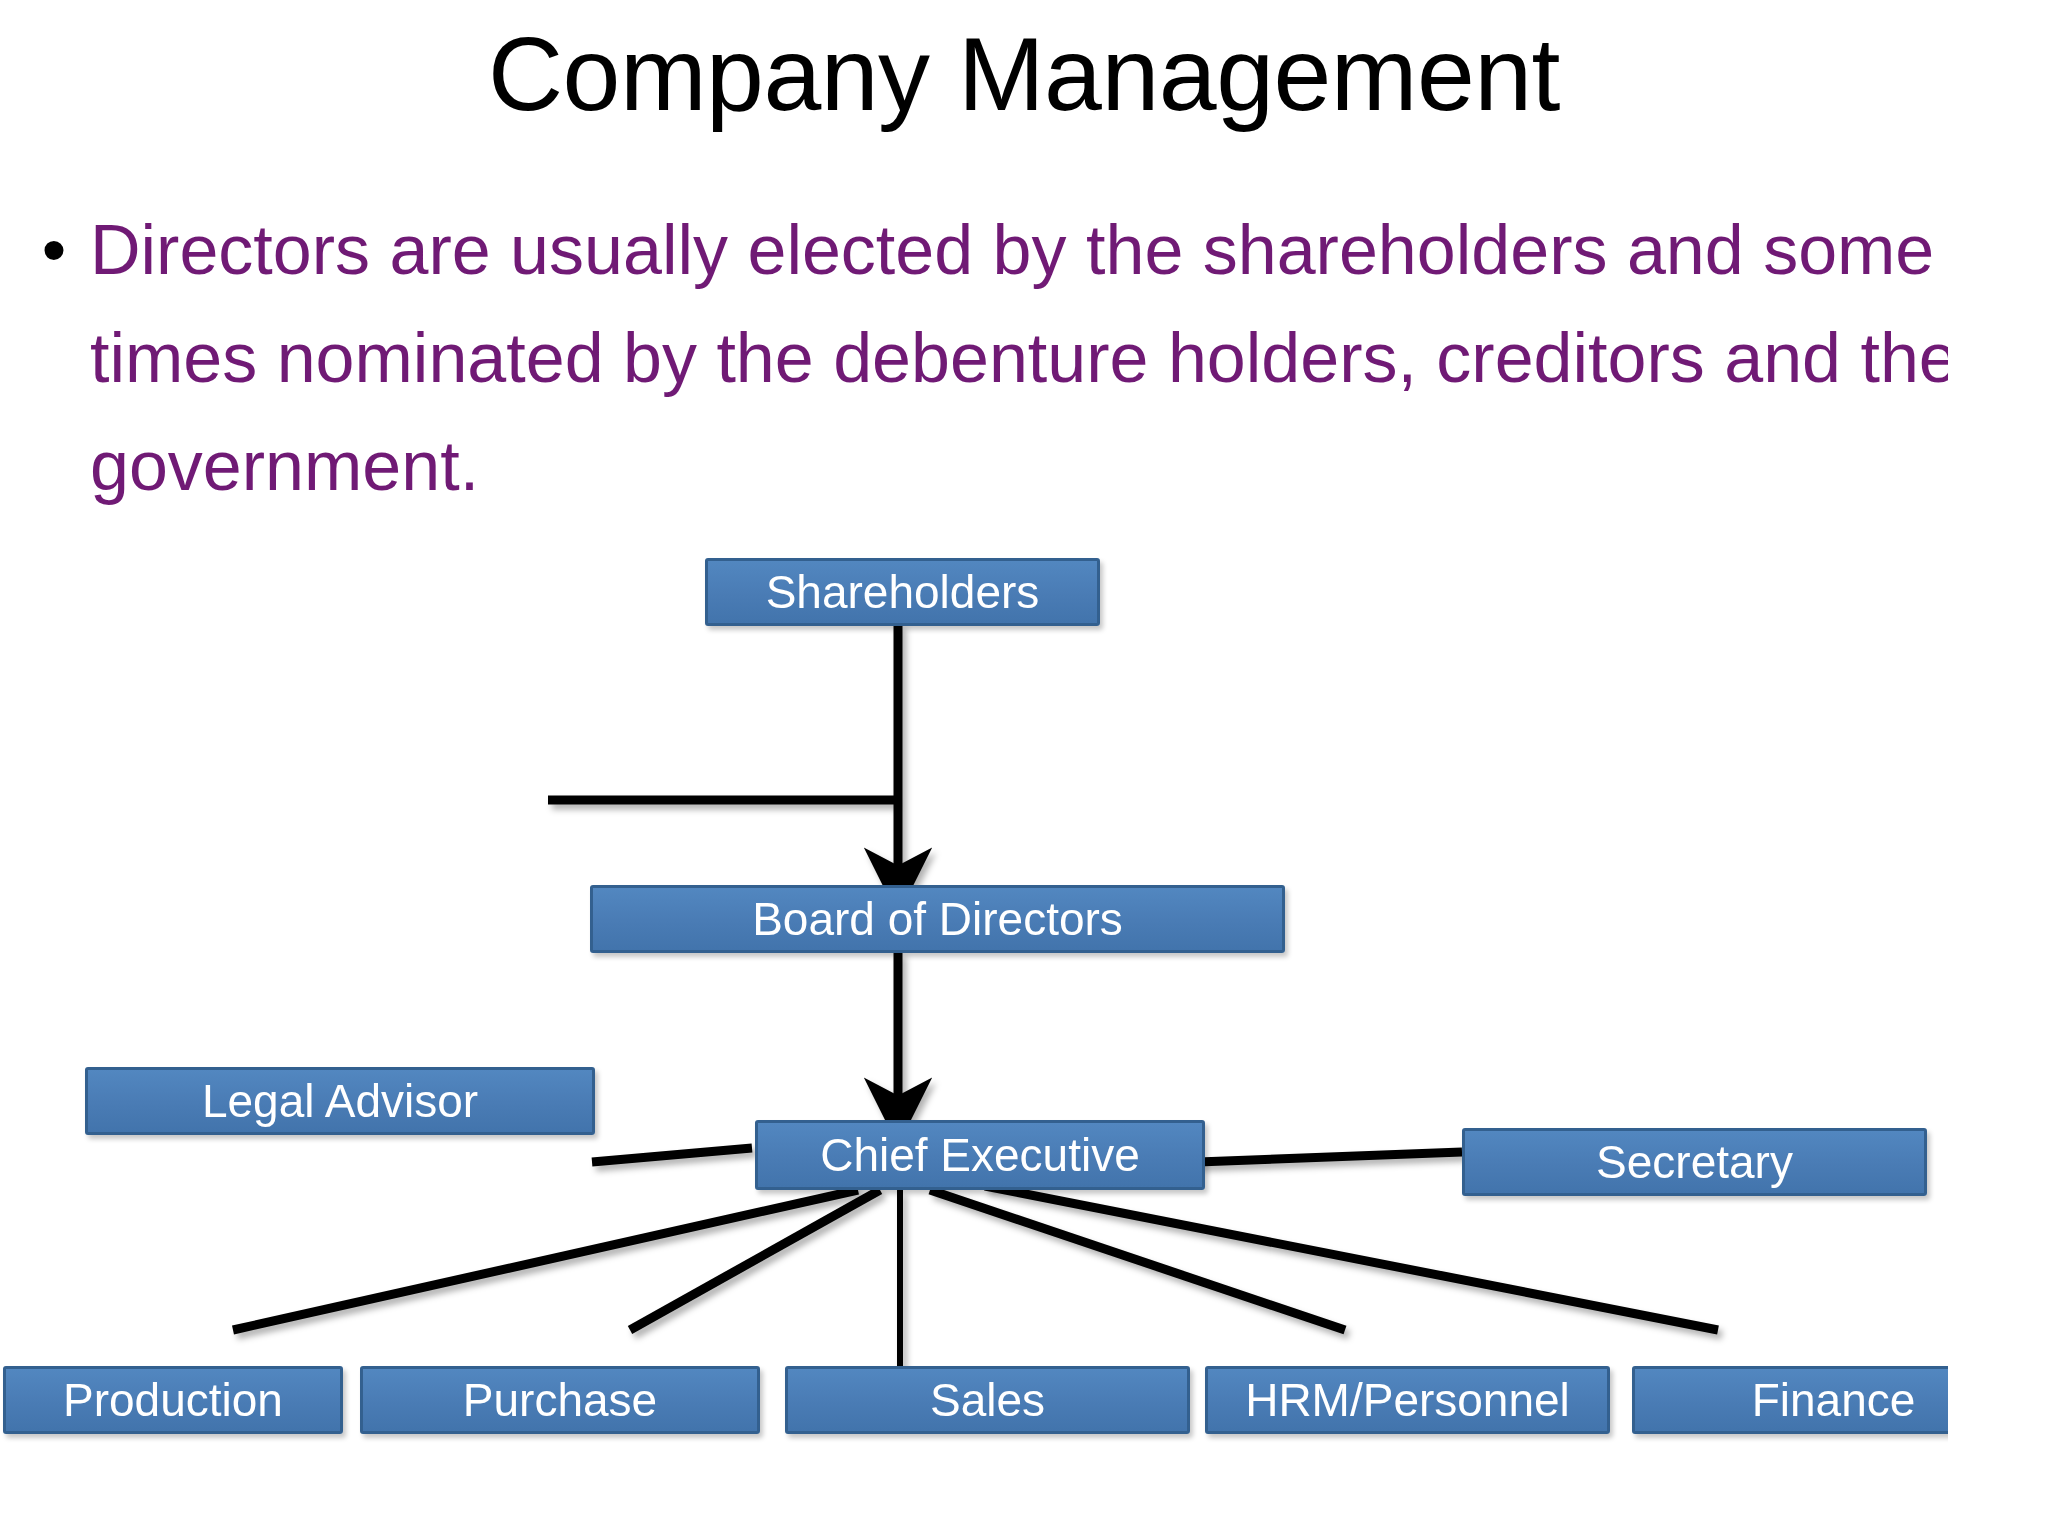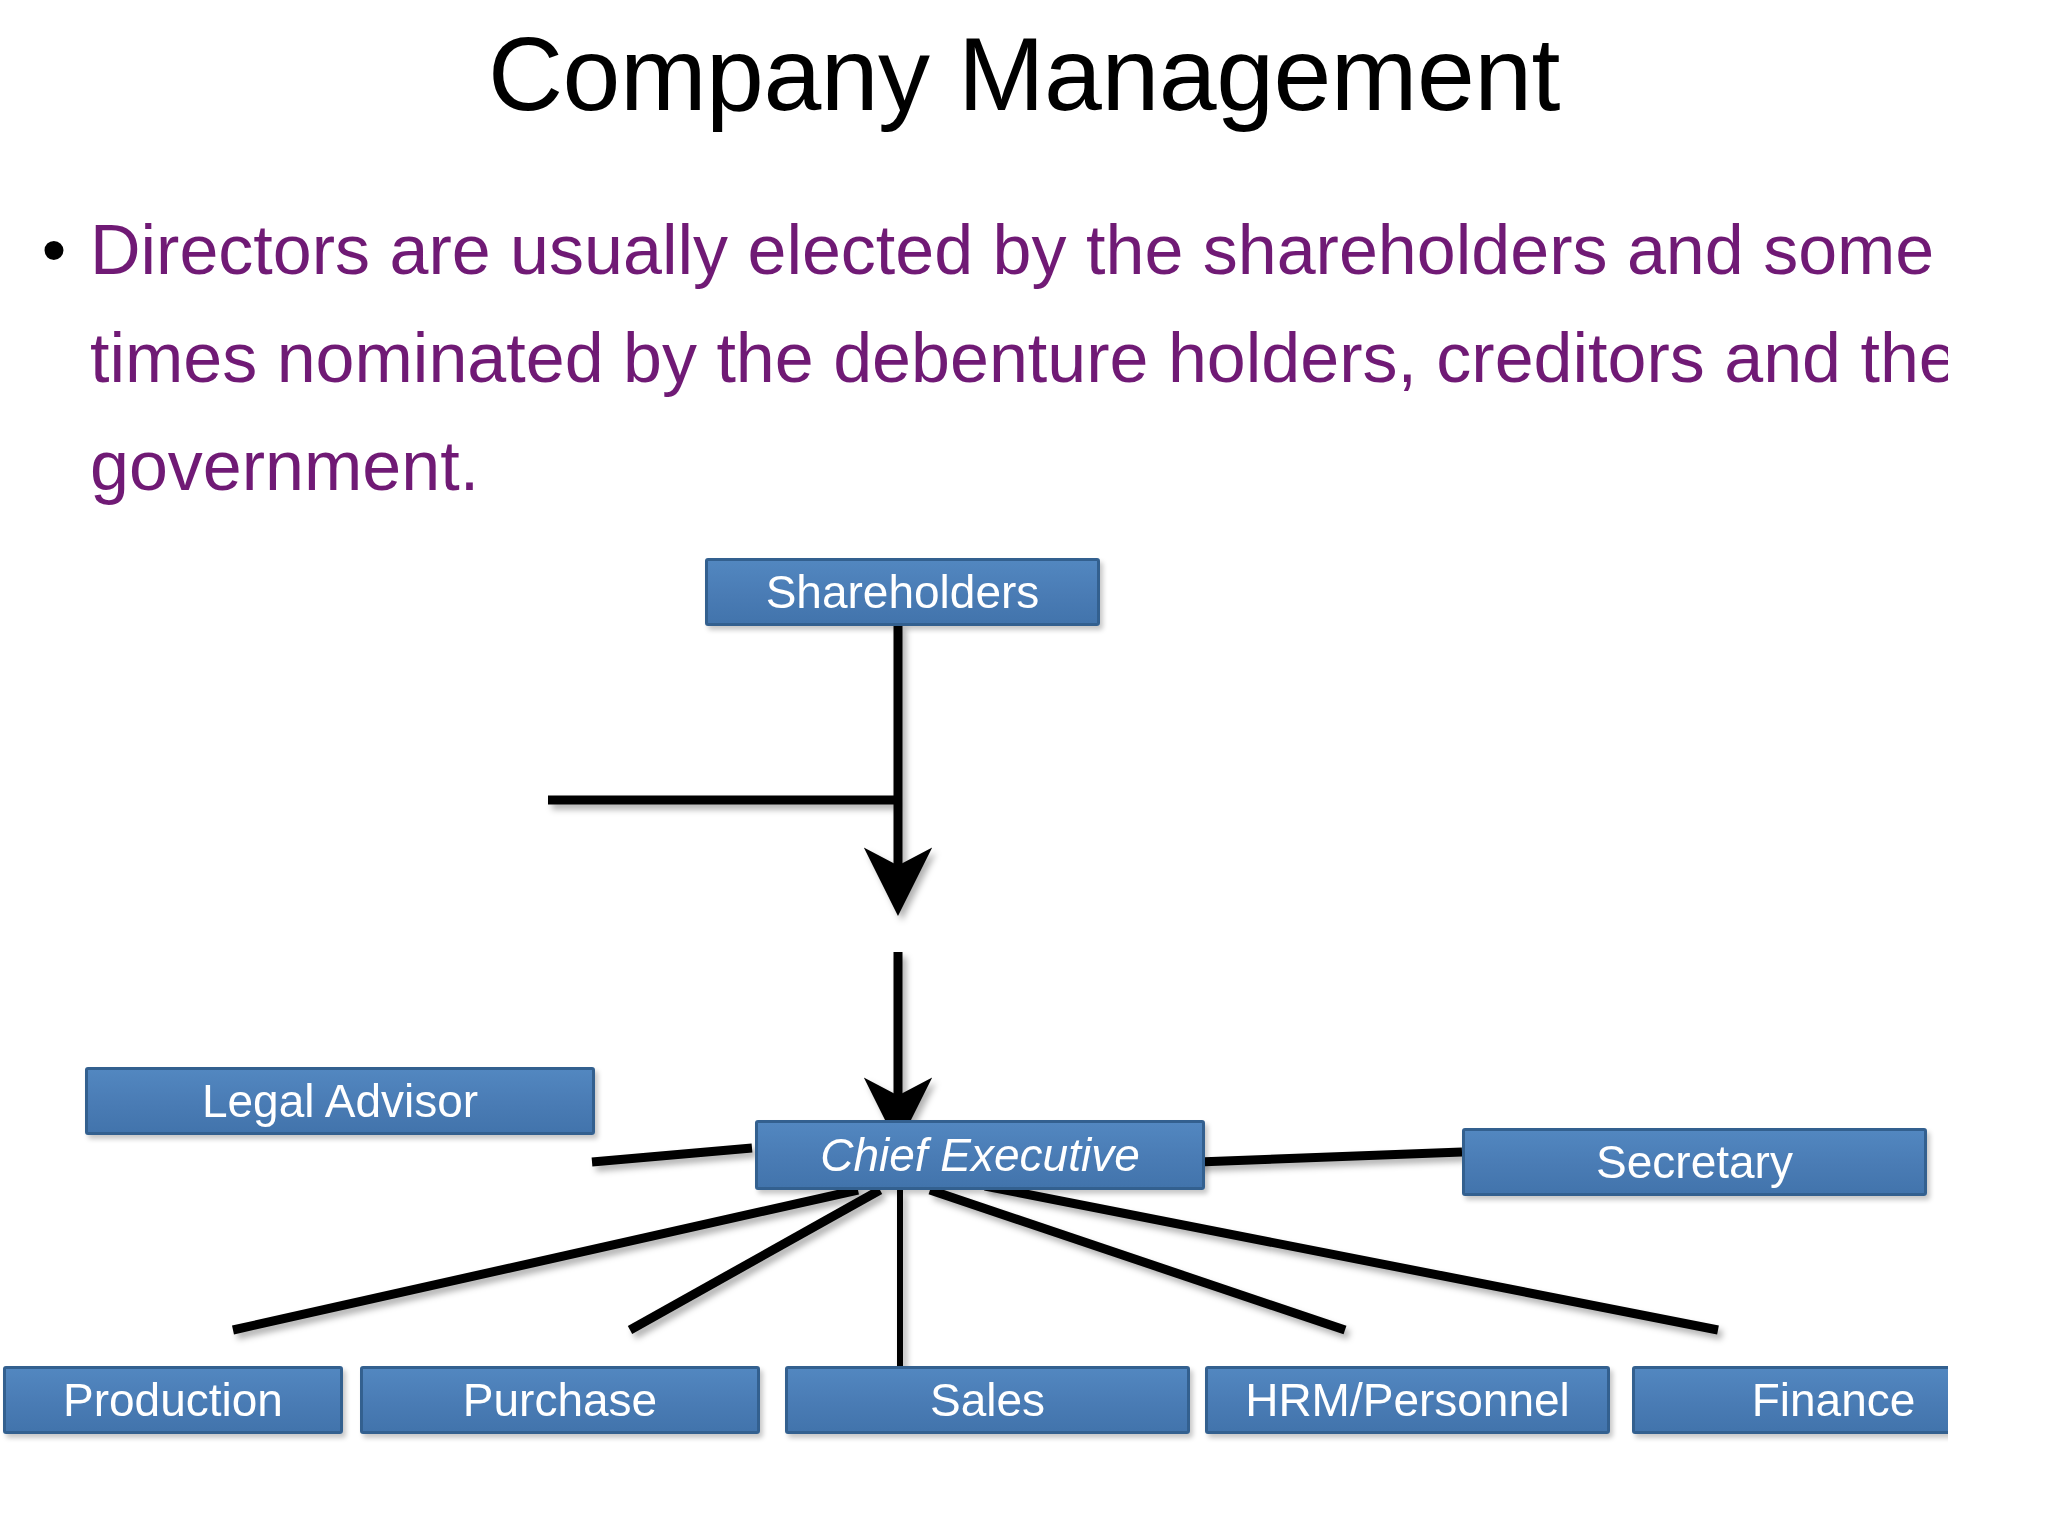--- a/index.html
+++ b/index.html
@@ -147,26 +147,29 @@
         <line x1="930" y1="1190" x2="1345" y2="1330" stroke="#000000" stroke-width="9"></line>
         <line x1="985" y1="1186" x2="1718" y2="1330" stroke="#000000" stroke-width="9"></line>
       </g>
     </svg>
 
     <div class="node" style="left:705px; top:558px; width:395px; height:68px;">
       <span class="node-label">Shareholders</span>
     </div>
 
 
+    <div class="node" style="left:590px; top:885px; width:695px; height:68px;">
+      <span class="node-label">Board of Directors</span>
+    </div>
 
     <div class="node" style="left:85px; top:1067px; width:510px; height:68px;">
       <span class="node-label">Legal Advisor</span>
     </div>
 
-    <div class="node" style="left:755px; top:1120px; width:450px; height:70px;font-style:italic;">
+    <div class="node" style="left:755px; top:1120px; width:450px; height:70px;">
       <span class="node-label">Chief Executive</span>
     </div>
 
     <div class="node" style="left:1462px; top:1128px; width:465px; height:68px;">
       <span class="node-label">Secretary</span>
     </div>
 
     <div class="node" style="left:3px; top:1366px; width:340px; height:68px;">
       <span class="node-label">Production</span>
     </div>

